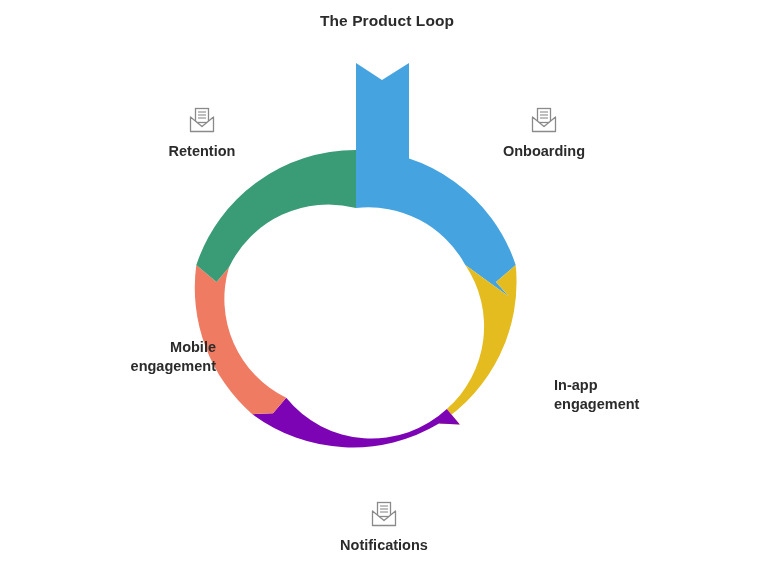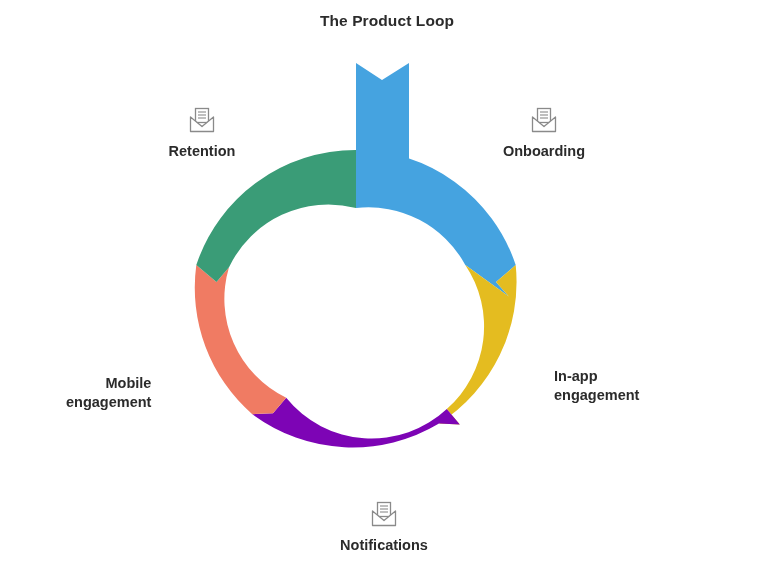--- a/index.html
+++ b/index.html
@@ -63,30 +63,30 @@
     align-items: center;
   }
   #node-onboarding {
     left: 482px;
     top: 104px;
     width: 124px;
     align-items: center;
   }
   #node-inapp {
     left: 554px;
-    top: 367px;
+    top: 376px;
     width: 150px;
     align-items: flex-start;
   }
   #node-inapp .node-label { text-align: left; }
   #node-mobile {
     left: 66px;
-    top: 374px;
+    top: 338px;
     width: 150px;
-    align-items: flex-start;
+    align-items: flex-end;
   }
   #node-mobile .node-label { text-align: right; }
   #node-notifications {
     left: 322px;
     top: 498px;
     width: 124px;
   }
   #node-notifications .node-label { text-align: center; }
 </style>
 </head>

